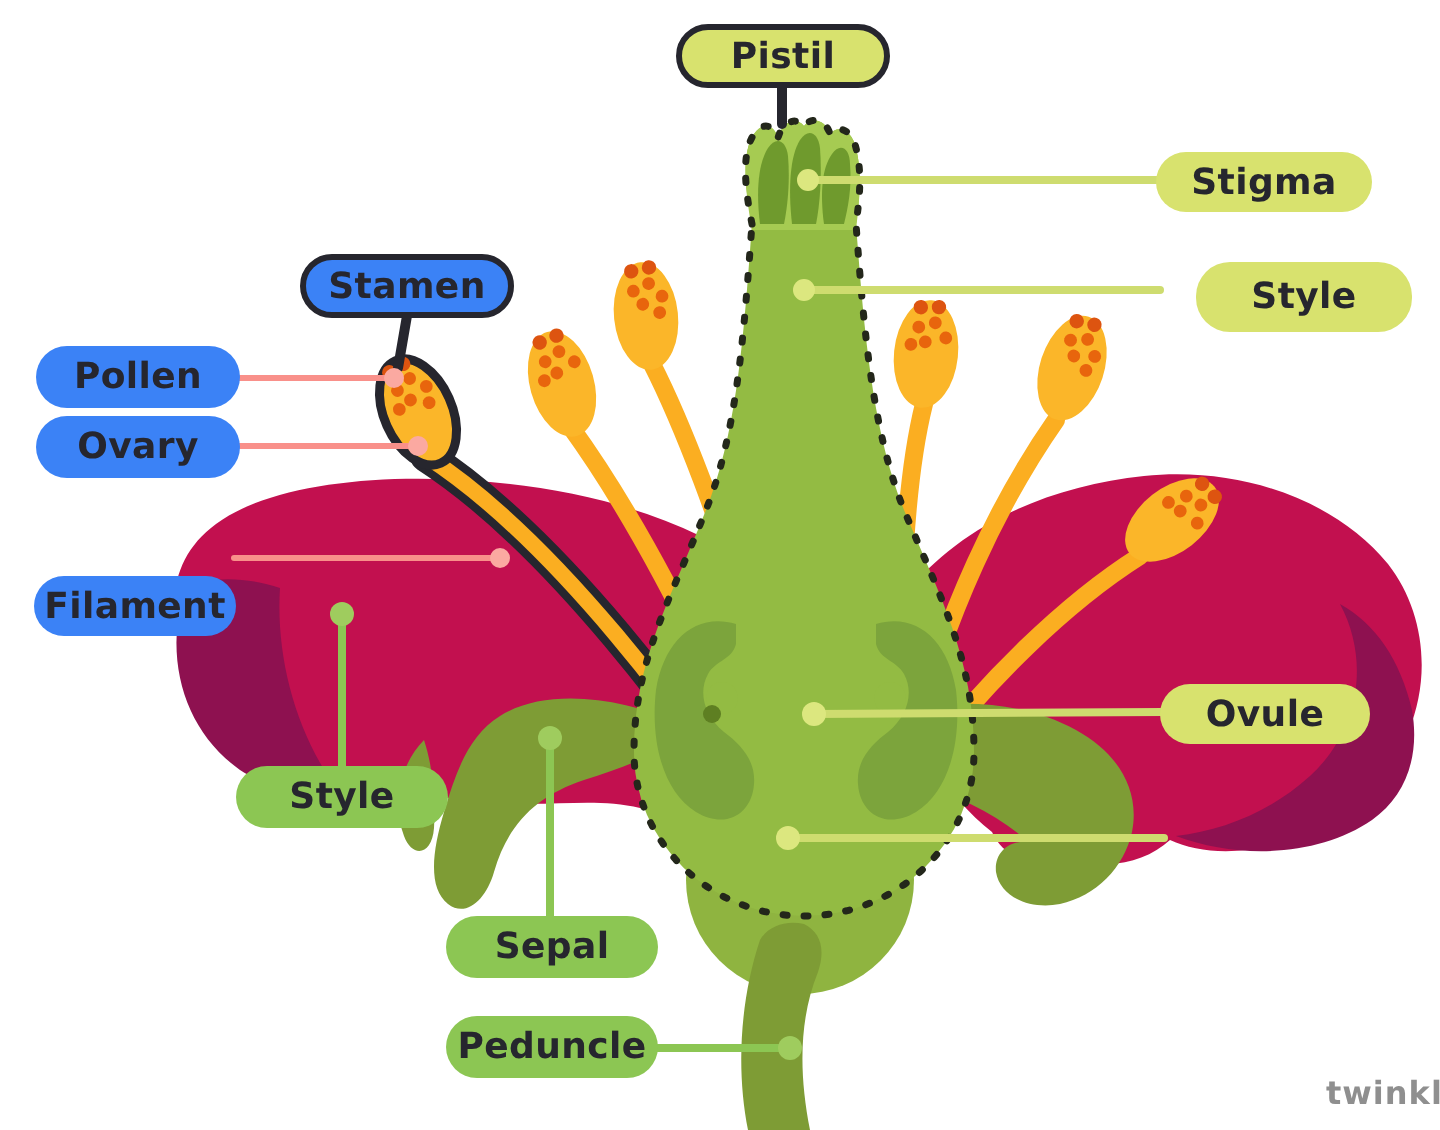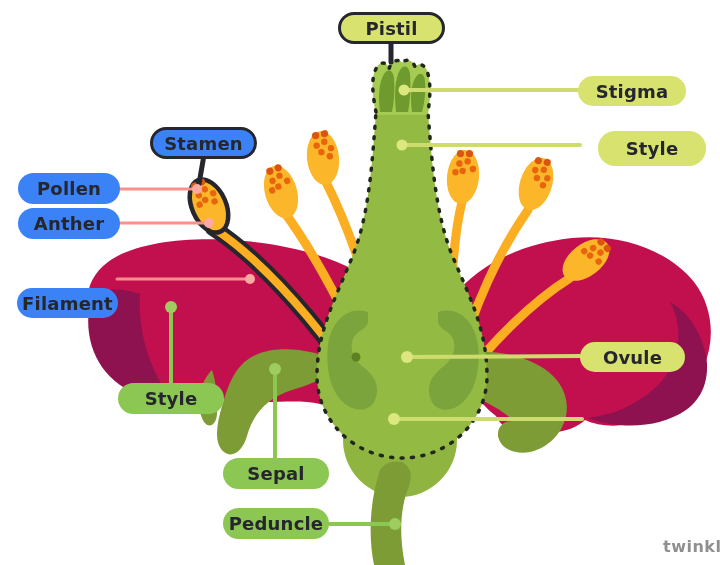--- a/index.html
+++ b/index.html
@@ -227,21 +227,21 @@
   <div class="pill yellow outlined" style="left:338px;top:12px;width:107px;height:32px;text-align:center;">Pistil</div>
 
   <div class="pill yellow" style="left:578px;top:76px;width:108px;height:30px;">Stigma</div>
 
   <div class="pill yellow" style="left:598px;top:131px;width:108px;height:35px;">Style</div>
 
   <div class="pill pink outlined" style="left:150px;top:127px;width:107px;height:32px;">Stamen</div>
 
   <div class="pill pink" style="left:18px;top:173px;width:102px;height:31px;">Pollen</div>
 
-  <div class="pill pink" style="left:18px;top:208px;width:102px;height:31px;">Anther</div>
+  <div class="pill pink" style="left:18px;top:208px;width:102px;height:31px;">Ovary</div>
 
   <div class="pill pink" style="left:17px;top:264px;width:101px;height:30px;margin-top:24px;">Filament</div>
 
   <div class="pill green" style="left:118px;top:383px;width:106px;height:31px;">Style</div>
 
   <div class="pill green" style="left:223px;top:458px;width:106px;height:31px;">Sepal</div>
 
   <div class="pill green" style="left:223px;top:508px;width:106px;height:31px;">Peduncle</div>
 
   <div class="pill yellow" style="left:580px;top:342px;width:105px;height:30px;">Ovule</div>

